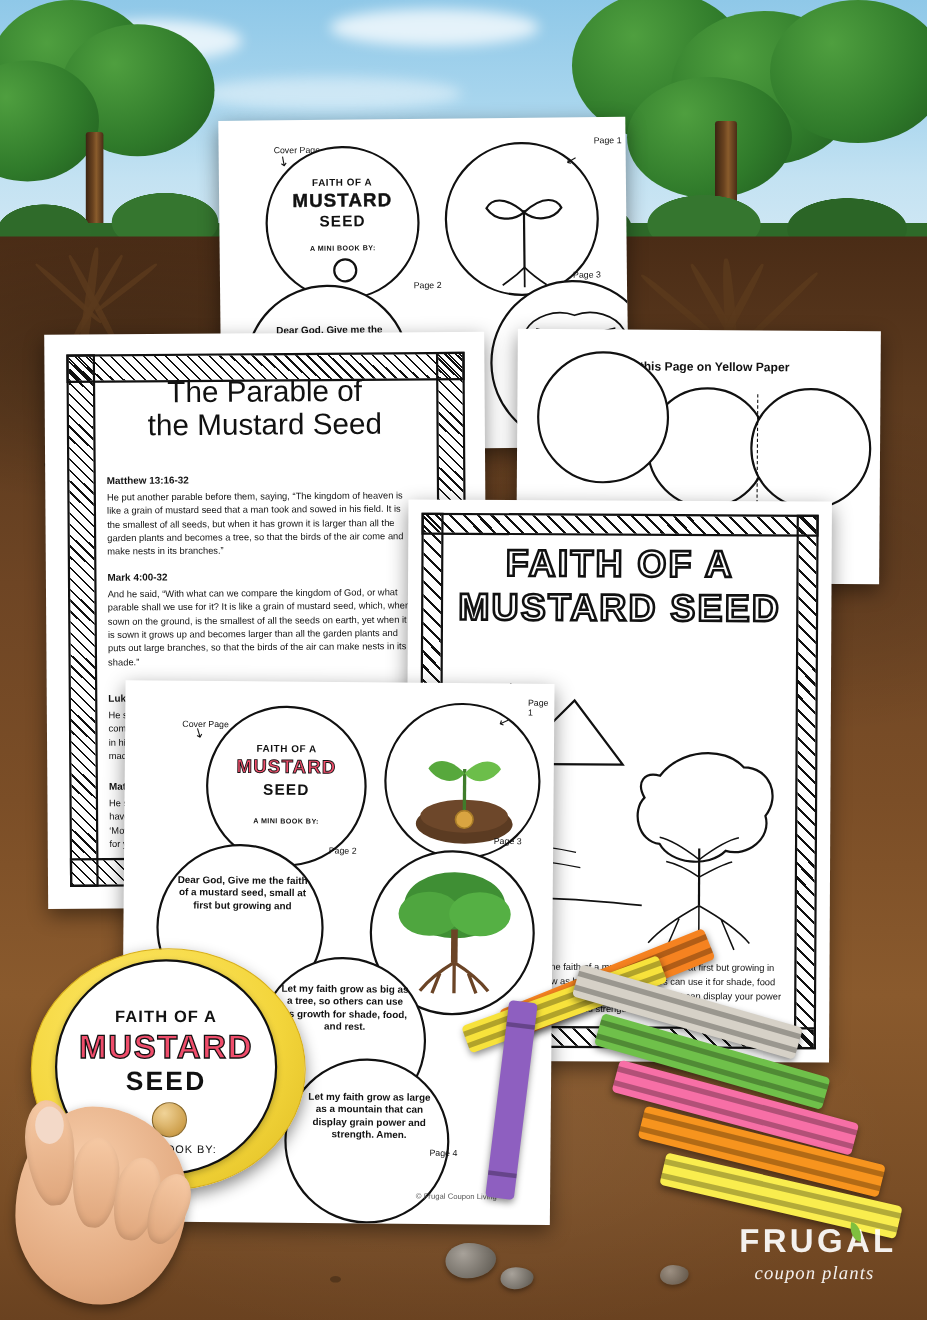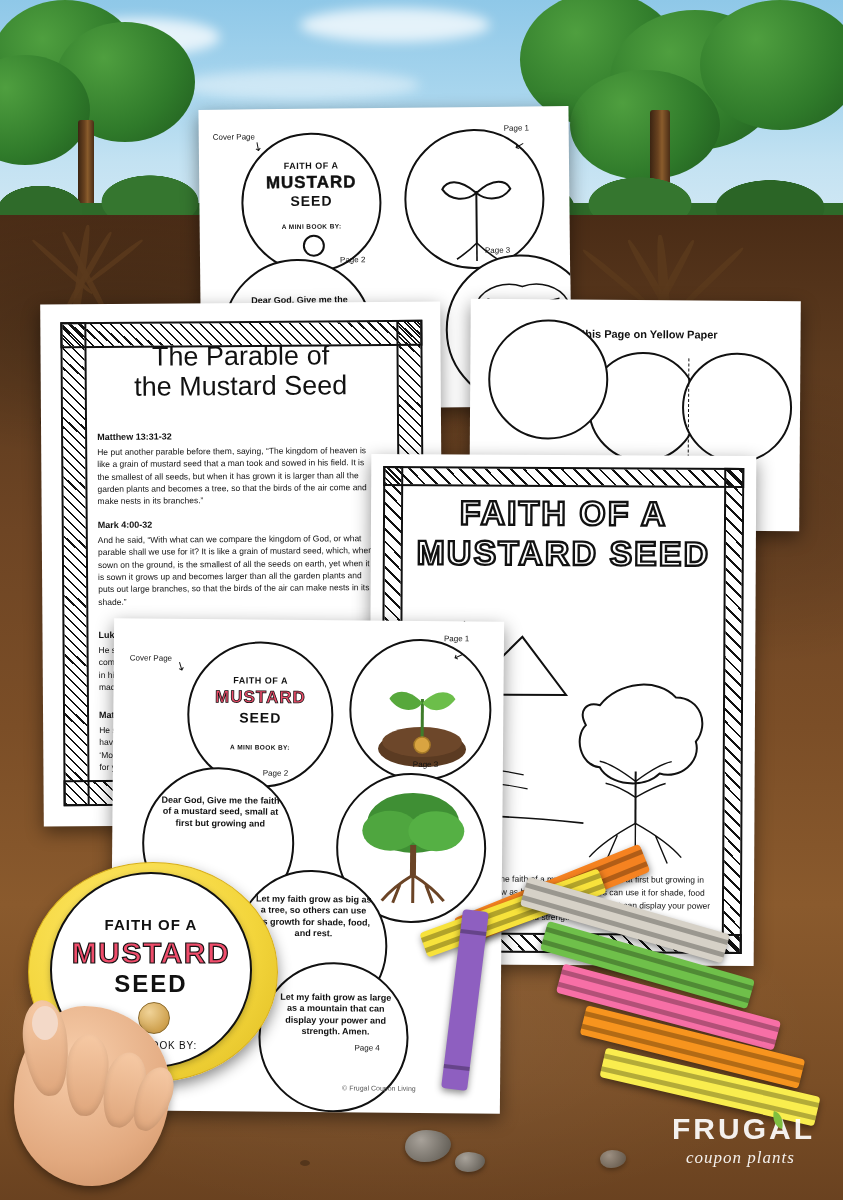--- a/index.html
+++ b/index.html
@@ -95,20 +95,21 @@
     border: 2px solid #111;
     border-radius: 50%;
     box-sizing: border-box;
     background: #fff;
   }
   .tiny-label {
     position: absolute;
     font-size: 8px;
     color: #111;
     line-height: 1.1;
+    margin-left: 36px;
   }
   .arrow {
     position: absolute;
     color: #111;
     font-size: 12px;
   }
 
   
   .mb-title {
     position: absolute;
@@ -383,21 +384,21 @@
   <div class="sheet" style="left:42px; top:303px; width:400px; height:522px; transform:rotate(-0.4deg);">
     <div class="sheet-inner">
       <div class="hatch" style="left:20px; top:18px; width:362px; height:26px;"></div>
       <div class="hatch" style="left:20px; top:18px; width:26px; height:484px;"></div>
       <div class="hatch" style="left:356px; top:18px; width:26px; height:484px;"></div>
       <div class="hatch" style="left:20px; top:476px; width:362px; height:26px;"></div>
 
       <div class="parable-title" style="top:38px;">The Parable of</div>
       <div class="parable-title" style="top:68px;">the Mustard Seed</div>
 
-      <div class="ref" style="left:56px; top:128px;">Matthew 13:31-32</div>
+      <div class="ref" style="left:56px; top:128px;">Matthew 13:16-32</div>
       <div class="verse" style="left:56px; top:142px; width:280px;">He put another parable before them, saying, “The kingdom of heaven is like a grain of mustard seed that a man took and sowed in his field. It is the smallest of all seeds, but when it has grown it is larger than all the garden plants and becomes a tree, so that the birds of the air come and make nests in its branches.”</div>
 
       <div class="ref" style="left:56px; top:216px;">Mark 4:00-32</div>
       <div class="verse" style="left:56px; top:230px; width:280px;">And he said, “With what can we compare the kingdom of God, or what parable shall we use for it? It is like a grain of mustard seed, which, when sown on the ground, is the smallest of all the seeds on earth, yet when it is sown it grows up and becomes larger than all the garden plants and puts out large branches, so that the birds of the air can make nests in its shade.”</div>
 
       <div class="ref" style="left:56px; top:326px;">Luke 13:18-19</div>
       <div class="verse" style="left:56px; top:340px; width:280px;">He said therefore, “What is the kingdom of God like? And to what shall I compare it? It is like a grain of mustard seed that a man took and sowed in his garden, and it grew and became a tree, and the birds of the air made nests in its branches.”</div>
 
       <div class="ref" style="left:56px; top:406px;">Matthew 17:20</div>
       <div class="verse" style="left:56px; top:420px; width:280px;">He said to them, “Because of your little faith. For truly, I say to you, if you have faith like a grain of mustard seed, you will say to this mountain, ‘Move from here to there,’ and it will move, and nothing will be impossible for you.”</div>
@@ -475,21 +476,21 @@
           <path d="M75 100 C62 108 52 116 44 126 M75 100 C88 108 98 116 106 126 M75 100 L75 128 M62 110 L55 128 M88 110 L95 128" stroke="#6b4426" stroke-width="3" fill="none"></path>
         </svg>
       </div>
       <div class="tiny-label" style="left:300px; top:140px;">Page 3</div>
 
       <div class="circle-outline" style="left:124px; top:250px; width:152px; height:152px;">
         <div class="circle-text" style="left:18px; top:22px; width:116px;">Let my faith grow as big as a tree, so others can use its growth for shade, food, and rest.</div>
       </div>
 
       <div class="circle-outline" style="left:148px; top:342px; width:150px; height:150px;">
-        <div class="circle-text" style="left:18px; top:28px; width:114px;">Let my faith grow as large as a mountain that can display your power and strength. Amen.</div>
+        <div class="circle-text" style="left:18px; top:28px; width:114px;">Let my faith grow as large as a mountain that can display grain power and strength. Amen.</div>
       </div>
 
       <div class="tiny-label" style="left:244px; top:424px;">Page 4</div>
       <div class="tiny-label smallcap" style="left:232px; top:464px; color:#555;">© Frugal Coupon Living</div>
     </div>
   </div>
 
   <div class="held-yellow" style="left:28px; top:862px; width:248px; height:218px;"></div>
   <div class="held-white" style="left:50px; top:872px; width:202px; height:196px;">
     <div class="mb-title" style="top:42px; font-size:15px; letter-spacing:1px; color:#111;">FAITH OF A</div>

